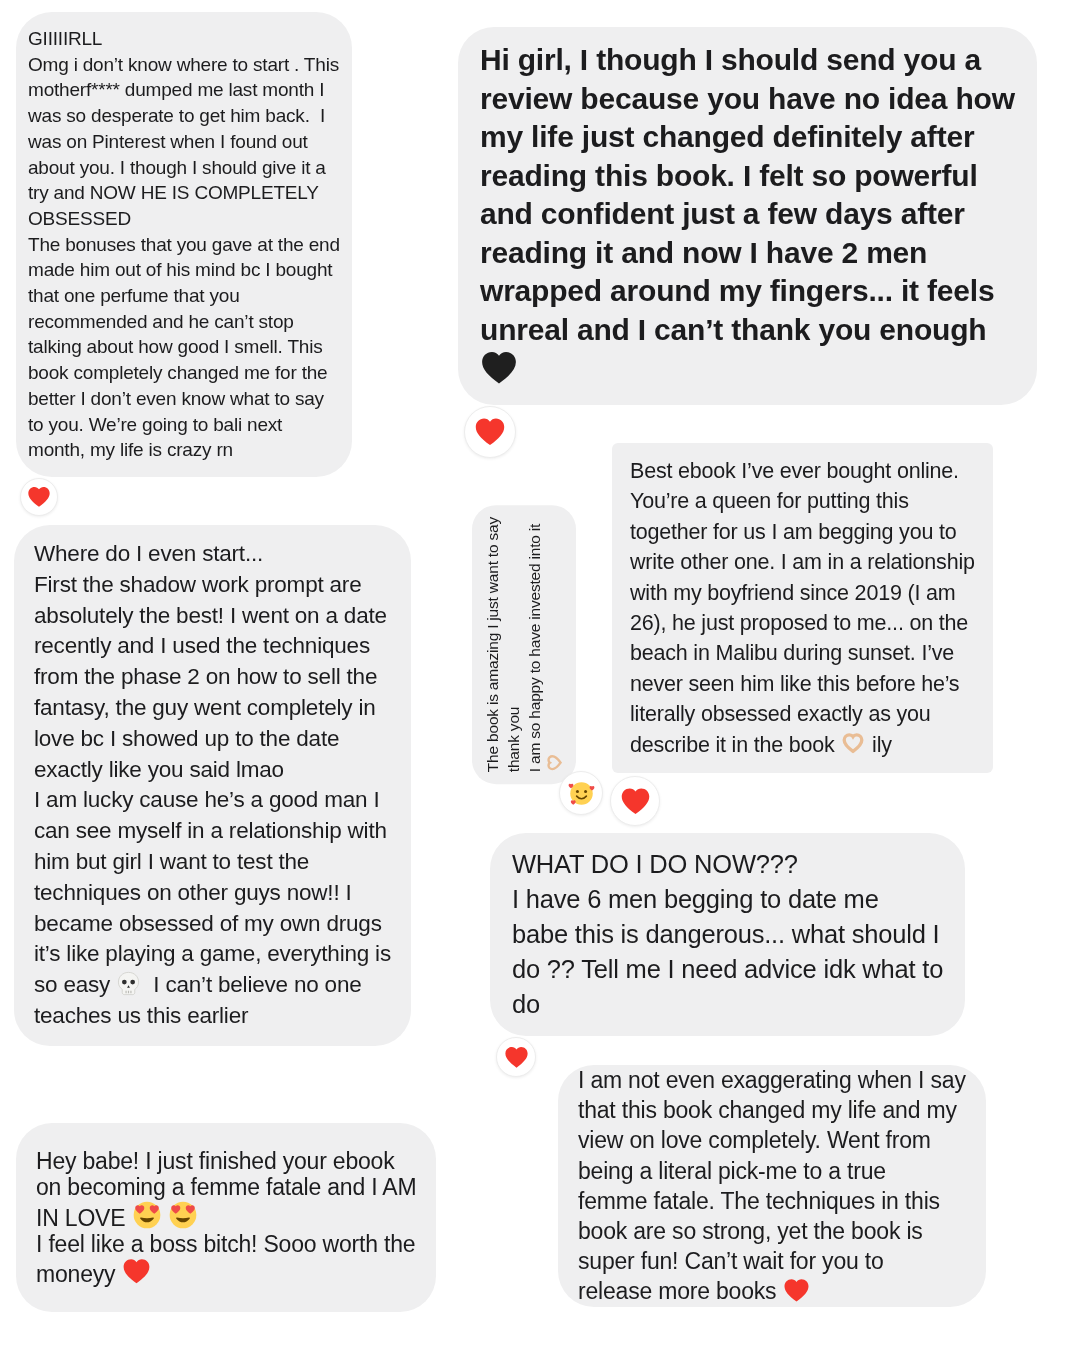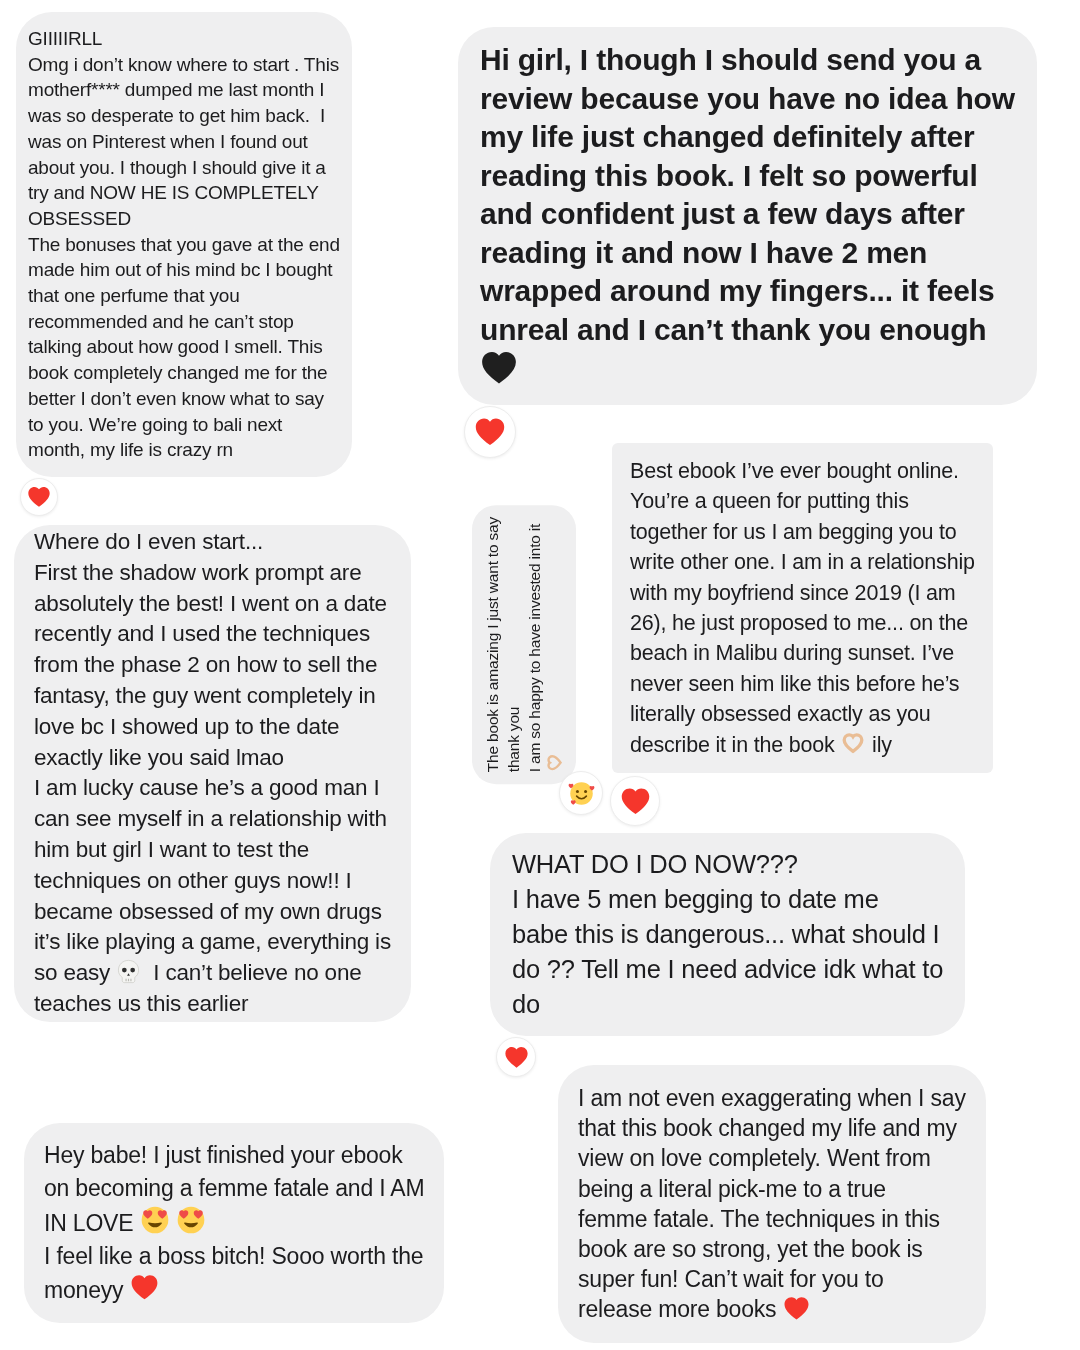--- a/index.html
+++ b/index.html
@@ -15,24 +15,24 @@
     color:#1c1c1e;
     border-radius:36px;
     white-space:pre;
     width:max-content;
     letter-spacing:-0.2px;
     z-index:1;
   }
   #bubble-girl-review      {left:16px;  top:12px;   font-size:19px;   line-height:25.7px; padding:14px 12px;}
   #bubble-hi-girl          {left:458px; top:27px;   font-size:30px;   line-height:38.5px; padding:14px 22px;font-weight:bold;}
   #bubble-best-ebook       {left:612px; top:443px;  font-size:21.5px; line-height:30.4px; padding:13px 18px; border-radius:6px;}
-  #bubble-where-do-i-start {left:14px;  top:525px;  font-size:22.5px; line-height:30.8px; padding:2px 20px;}
+  #bubble-where-do-i-start {left:14px;  top:525px;  font-size:22.5px; line-height:30.8px; padding:14px 20px;}
   #bubble-what-do-i-do     {left:490px; top:833px;  font-size:25.5px; line-height:35px;   padding:14px 22px;}
-  #bubble-hey-babe         {left:24px;  top:1123px; font-size:23px;   line-height:33px;   padding:16px 20px;}
-  #bubble-not-exaggerating {left:558px; top:1065px; font-size:23px;   line-height:30.2px; padding:18px 20px;}
+  #bubble-hey-babe         {left:16px;  top:1123px; font-size:23px;   line-height:26px;   padding:25px 20px;}
+  #bubble-not-exaggerating {left:558px; top:1065px; font-size:23px;   line-height:30.2px; padding:0 20px;}
   #bubble-vertical-thanks{
     left:472px; top:505px;
     font-size:15.5px; line-height:21px; padding:10px 12px;
     border-radius:24px;
     transform-origin:0 0;
     transform:rotate(-90deg) translateX(-100%);
   }
   .reaction{
     position:absolute;z-index:2;
     background:#ffffff;border-radius:50%;
@@ -155,21 +155,21 @@
         <g transform="translate(28.4,7.4) scale(0.2)">
           <path d="M18 32.6C7.6 25.3 2 18.9 2 12.3 2 7 6.1 2.9 11.3 2.9c2.7 0 5.3 1.4 6.7 3.6 1.4-2.2 4-3.6 6.7-3.6C29.9 2.9 34 7 34 12.3c0 6.6-5.6 13-16 20.3z" fill="#ef4b48"></path>
         </g>
         <g transform="translate(3.4,26.4) scale(0.2)">
           <path d="M18 32.6C7.6 25.3 2 18.9 2 12.3 2 7 6.1 2.9 11.3 2.9c2.7 0 5.3 1.4 6.7 3.6 1.4-2.2 4-3.6 6.7-3.6C29.9 2.9 34 7 34 12.3c0 6.6-5.6 13-16 20.3z" fill="#ef4b48"></path>
         </g>
       </svg>
     </div>
 
   <div class="bubble" id="bubble-what-do-i-do">WHAT DO I DO NOW???
-I have 5 men begging to date me
+I have 6 men begging to date me
 babe this is dangerous... what should I
 do ?? Tell me I need advice idk what to
 do</div>
   <div class="reaction" id="reaction-what-do-i-do">
       <svg width="25" height="25" viewBox="0 0 36 36" xmlns="http://www.w3.org/2000/svg">
         <path d="M18 32.6C7.6 25.3 2 18.9 2 12.3 2 7 6.1 2.9 11.3 2.9c2.7 0 5.3 1.4 6.7 3.6 1.4-2.2 4-3.6 6.7-3.6C29.9 2.9 34 7 34 12.3c0 6.6-5.6 13-16 20.3z" fill="#f5362c"></path>
       </svg>
     </div>
 
   <div class="bubble" id="bubble-hey-babe">Hey babe! I just finished your ebook

